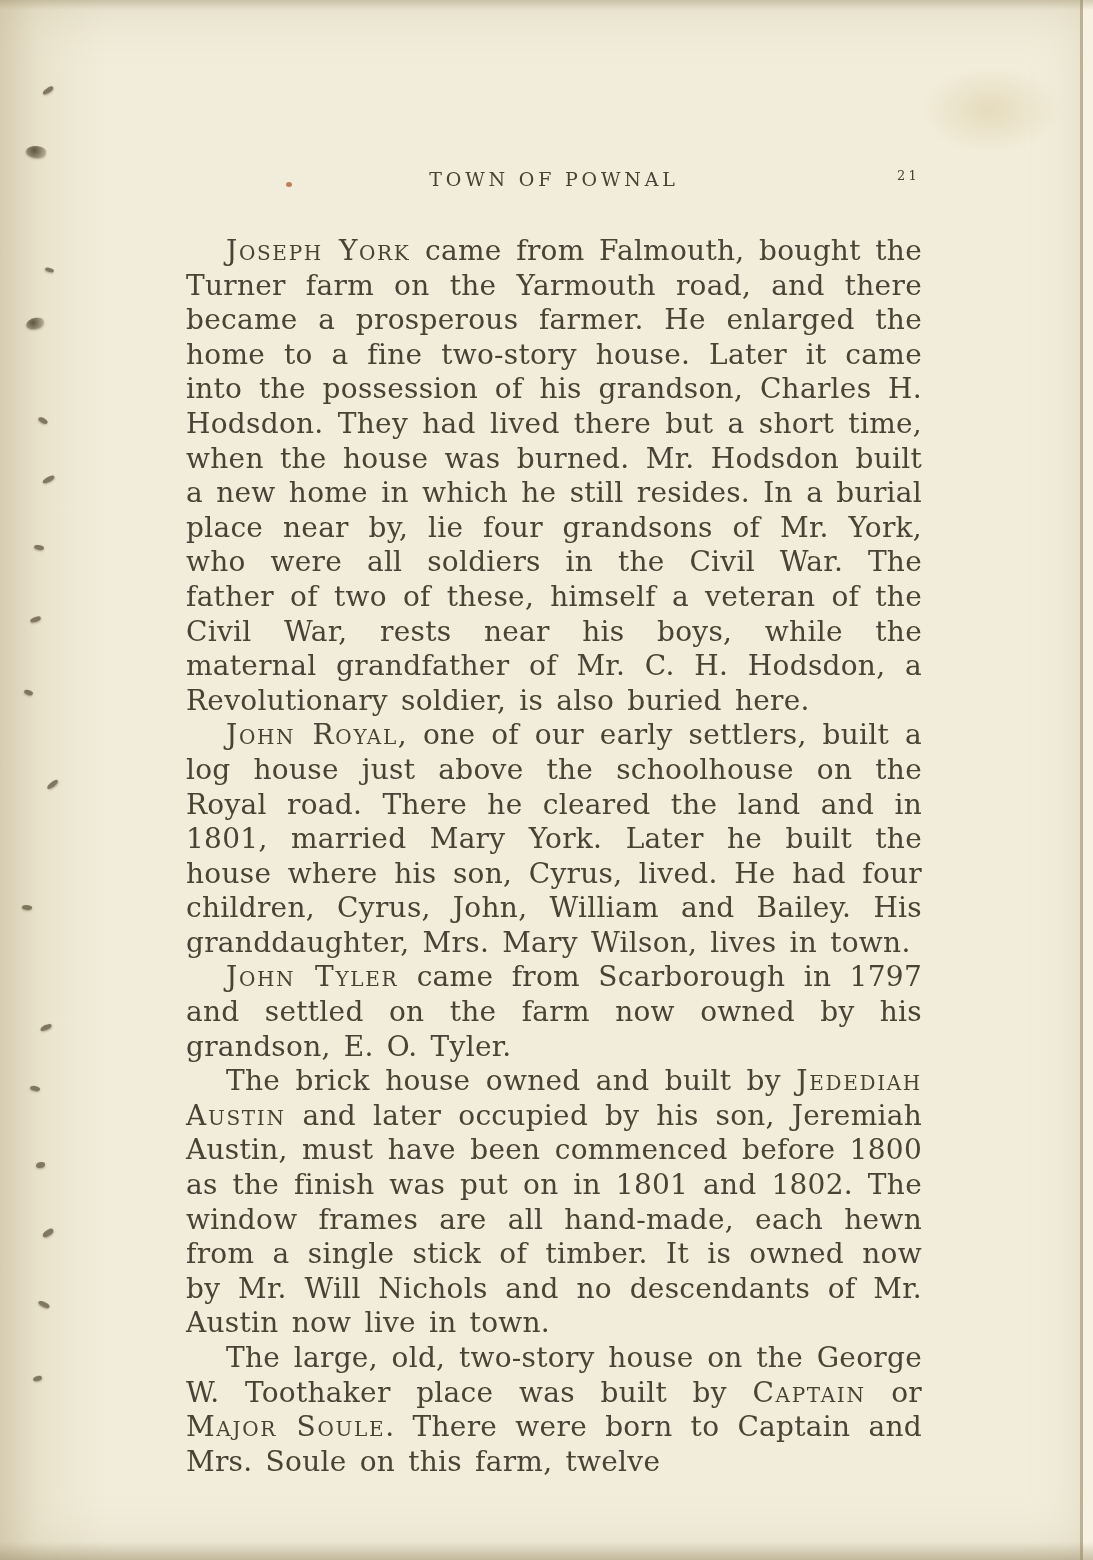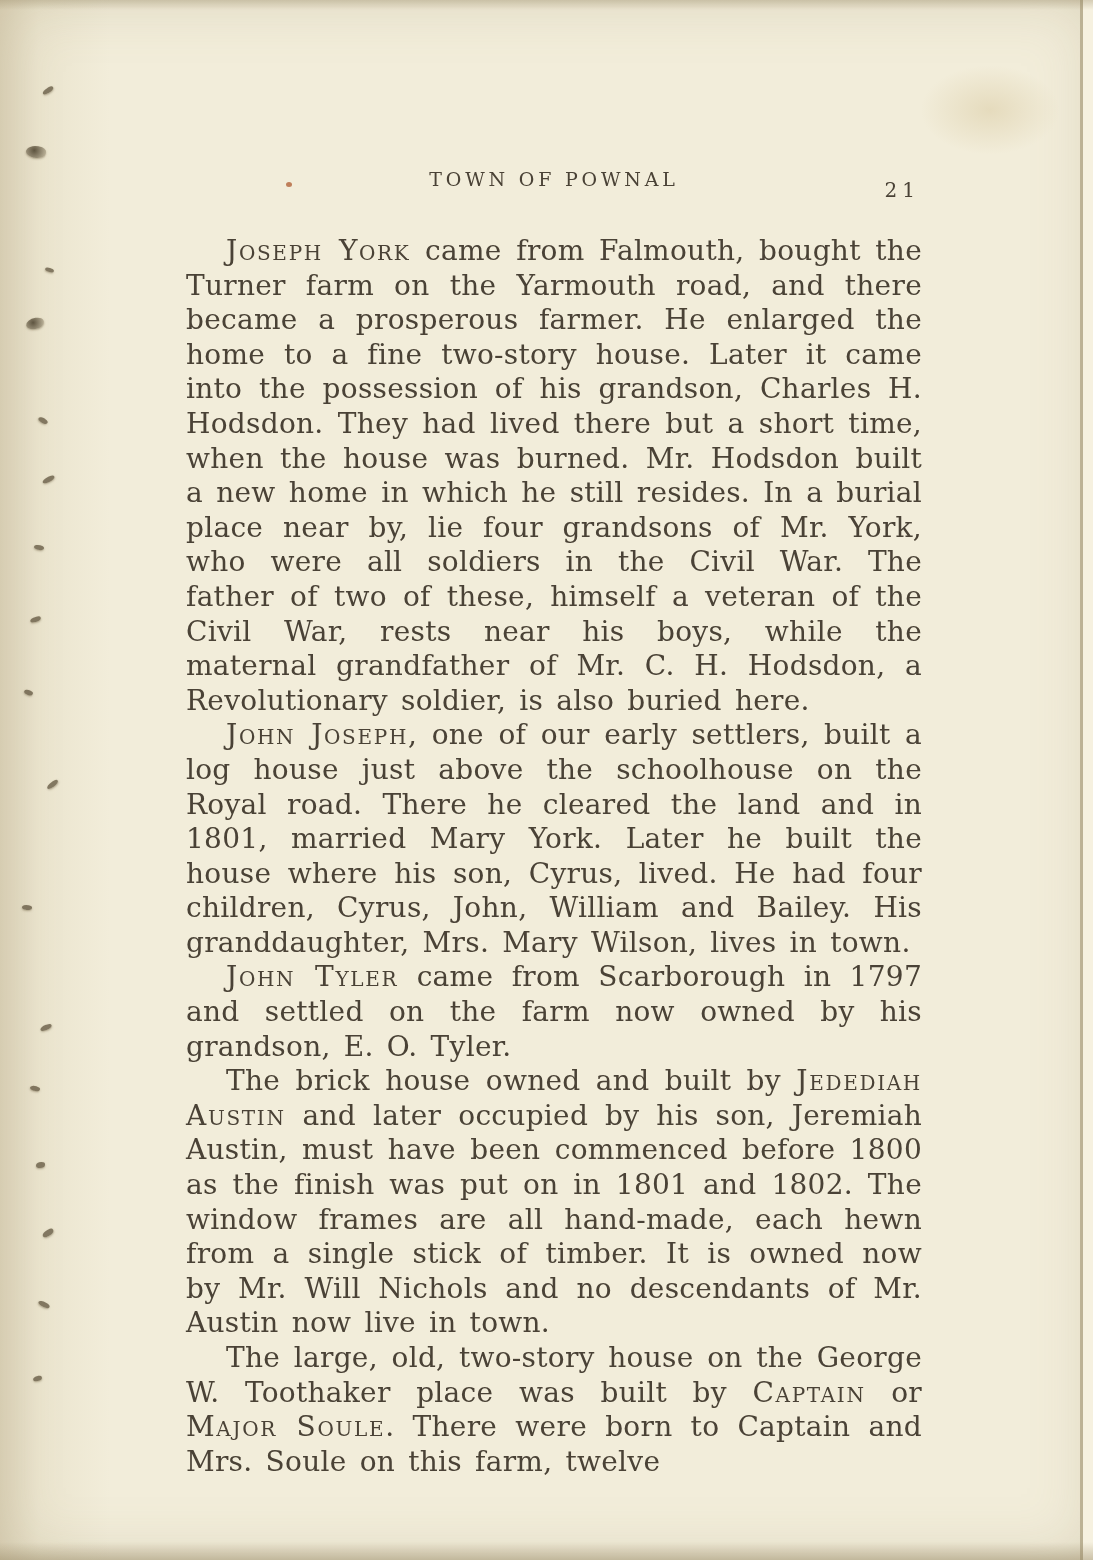--- a/index.html
+++ b/index.html
@@ -102,22 +102,22 @@
     position: absolute;
     left: 0; right: 0;
     text-align: center;
     font-size: 19px;
     letter-spacing: 0.20em;
     color: var(--ink);
   }
   .page-number {
     position: absolute;
     right: 2px;
-    top: 10px;
-    font-size: 20px;
+    top: 0;
+    font-size: 13px;
     letter-spacing: 0.25em;
     color: var(--ink);
   }
   .body-text {
     font-size: 28px;
     line-height: 34.6px;
     text-align: justify;
     word-spacing: 0.14em;
     letter-spacing: 0.01em;
     color: var(--ink);
@@ -141,21 +141,21 @@
   <div class="ink-speck"></div>
 
   <div class="content">
     <div class="running-header">
       <div class="running-title">TOWN OF POWNAL</div>
       <div class="page-number">21</div>
     </div>
     <div class="body-text">
 
     <p class="para"><span class="smallcaps">Joseph York</span><span> came from Falmouth, bought the Turner farm on the Yarmouth road, and there became a prosperous farmer.  He enlarged the home to a fine two-story house.  Later it came into the possession of his grandson, Charles H. Hodsdon.  They had lived there but a short time, when the house was burned.  Mr. Hodsdon built a new home in which he still resides.  In a burial place near by, lie four grandsons of Mr. York, who were all soldiers in the Civil War.  The father of two of these, himself a veteran of the Civil War, rests near his boys, while the maternal grandfather of Mr. C. H. Hodsdon, a Revolutionary soldier, is also buried here.</span></p>
-        <p class="para"><span class="smallcaps">John Joseph</span><span>, one of our early settlers, built a log house just above the schoolhouse on the Royal road.  There he cleared the land and in 1801, married Mary York.  Later he built the house where his son, Cyrus, lived.  He had four children, Cyrus, John, William and Bailey.  His granddaughter, Mrs. Mary Wilson, lives in town.</span></p>
+        <p class="para"><span class="smallcaps">John Royal</span><span>, one of our early settlers, built a log house just above the schoolhouse on the Royal road.  There he cleared the land and in 1801, married Mary York.  Later he built the house where his son, Cyrus, lived.  He had four children, Cyrus, John, William and Bailey.  His granddaughter, Mrs. Mary Wilson, lives in town.</span></p>
         <p class="para"><span class="smallcaps">John Tyler</span><span> came from Scarborough in 1797 and settled on the farm now owned by his grandson, E. O. Tyler.</span></p>
         <p class="para"><span>The brick house owned and built by </span><span class="smallcaps">Jedediah Austin</span><span> and later occupied by his son, Jeremiah Austin, must have been commenced before 1800 as the finish was put on in 1801 and 1802.  The window frames are all hand-made, each hewn from a single stick of timber.  It is owned now by Mr. Will Nichols and no descendants of Mr. Austin now live in town.</span></p>
         <p class="para"><span>The large, old, two-story house on the George W. Toothaker place was built by </span><span class="smallcaps">Captain</span><span> or </span><span class="smallcaps">Major Soule</span><span>.  There were born to Captain and Mrs. Soule on this farm, twelve</span></p>
       </div>
   </div>
 
   <div class="page-edge-strip"></div>
   <div class="page-edge-right"></div>
   <div class="edge-bottom"></div>
   <div class="edge-top"></div>

